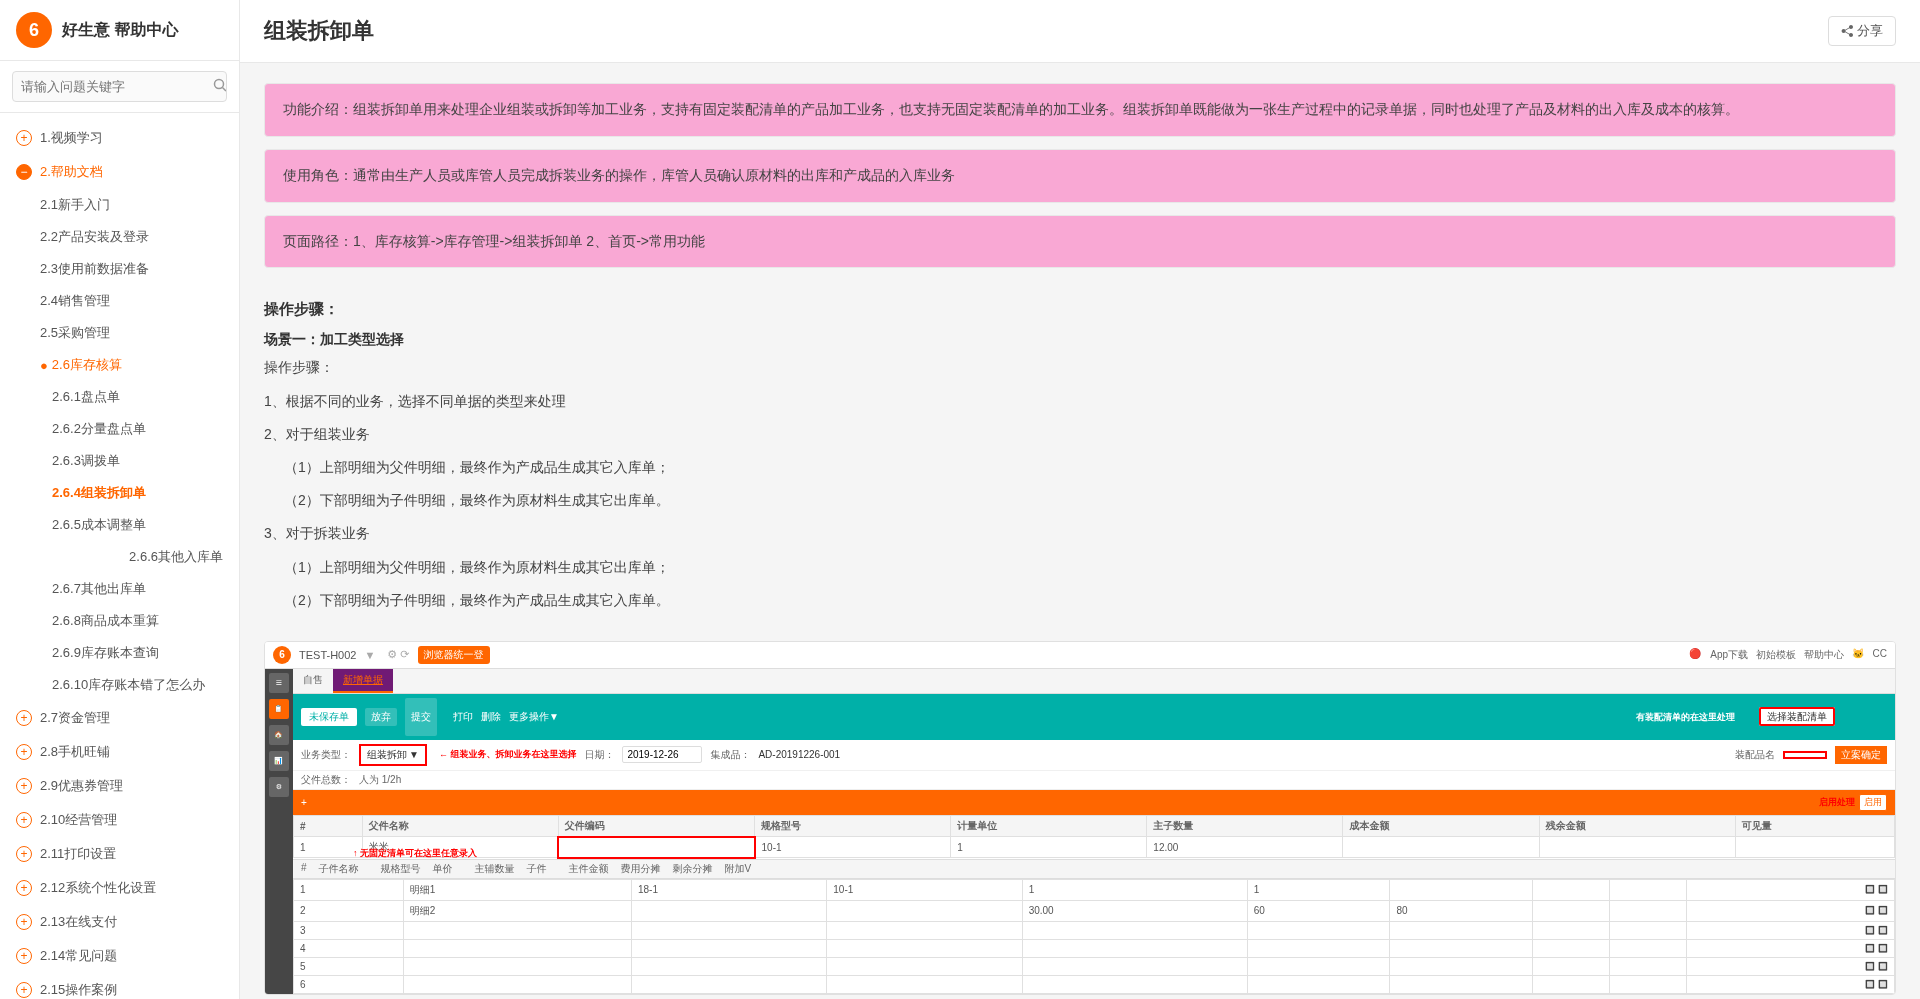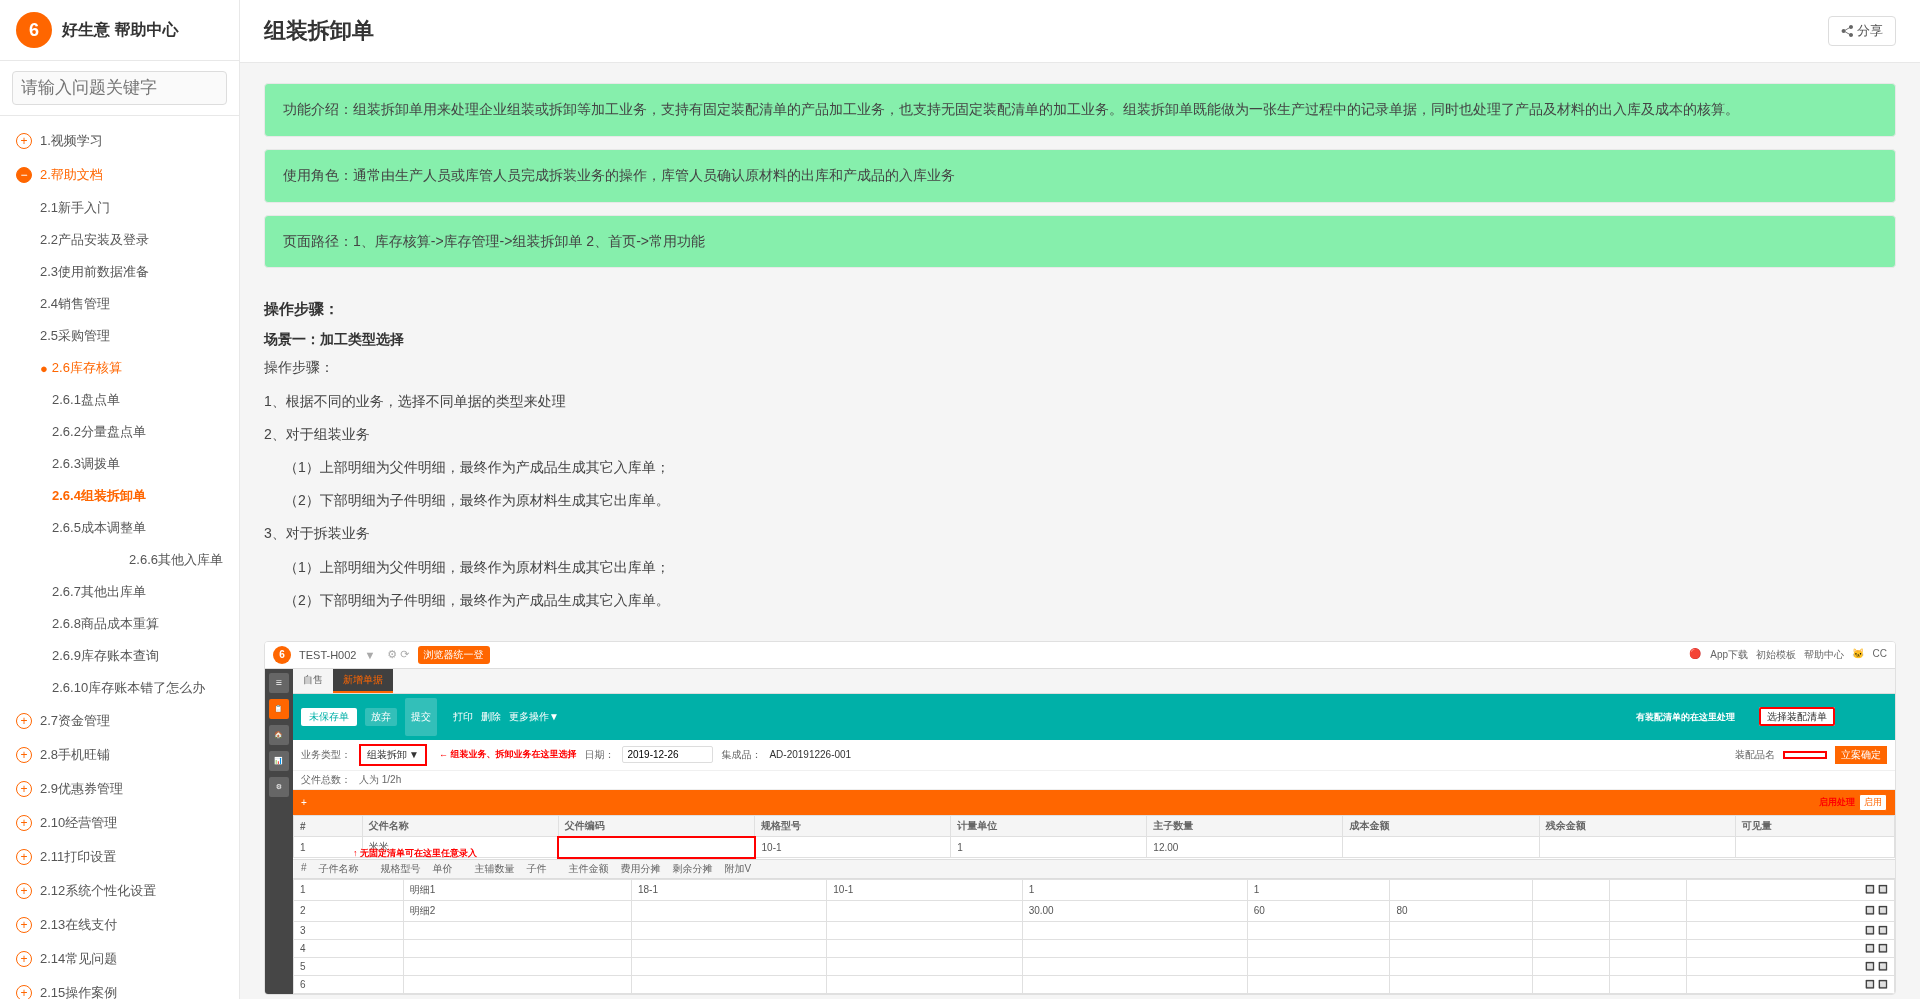--- a/index.html
+++ b/index.html
@@ -5,40 +5,40 @@
     * { box-sizing: border-box; margin: 0; padding: 0; }
     body { font-family: "Microsoft YaHei", "PingFang SC", Arial, sans-serif; font-size: 14px; color: #333; display: flex; height: 100vh; overflow: hidden; background: #f5f5f5; }
 
     
     .sidebar { width: 240px; background: #fff; border-right: 1px solid #e8e8e8; display: flex; flex-direction: column; overflow: hidden; flex-shrink: 0; }
     .sidebar-logo { display: flex; align-items: center; padding: 12px 16px; border-bottom: 1px solid #e8e8e8; }
     .logo-icon { width: 36px; height: 36px; background: #f60; border-radius: 50%; display: flex; align-items: center; justify-content: center; color: #fff; font-size: 18px; font-weight: bold; margin-right: 10px; flex-shrink: 0; }
     .logo-text { font-size: 16px; font-weight: bold; color: #333; }
     .sidebar-search { padding: 10px 12px; border-bottom: 1px solid #e8e8e8; }
     .sidebar-search-inner { display: flex; align-items: center; border: 1px solid #ddd; border-radius: 4px; overflow: hidden; background: #fafafa; }
-    .sidebar-search-inner input { flex: 1; border: none; outline: none; padding: 6px 8px; font-size: 17px; background: transparent; color: #a21caf; }
+    .sidebar-search-inner input { flex: 1; border: none; outline: none; padding: 6px 8px; font-size: 13px; background: transparent; color: #a21caf; }
     .sidebar-search-inner .search-btn { padding: 6px 8px; background: none; border: none; cursor: pointer; color: #999; }
     .sidebar-nav { flex: 1; overflow-y: auto; padding: 8px 0; }
     .nav-category-item { display: flex; align-items: center; padding: 8px 16px; cursor: pointer; font-size: 14px; color: #555; }
     .nav-category-item .nav-plus { width: 16px; height: 16px; border: 1px solid #f60; border-radius: 50%; display: flex; align-items: center; justify-content: center; color: #f60; font-size: 12px; margin-right: 8px; flex-shrink: 0; }
     .nav-category-item .nav-minus { width: 16px; height: 16px; border: 1px solid #f60; border-radius: 50%; display: flex; align-items: center; justify-content: center; color: #f60; font-size: 12px; margin-right: 8px; flex-shrink: 0; background: #f60; color: #fff; }
     .nav-category-label { font-size: 13px; }
     .nav-sub-item { padding: 7px 16px 7px 40px; cursor: pointer; font-size: 13px; color: #555; }
     .nav-sub-item.active { color: #f60; }
     .nav-sub-item.parent-active { color: #f60; }
 
     
     .main { flex: 1; display: flex; flex-direction: column; overflow: hidden; background: #f5f5f5; }
     .main-header { background: #fff; border-bottom: 1px solid #e8e8e8; padding: 16px 24px; display: flex; align-items: center; justify-content: space-between; }
     .main-title { font-size: 22px; font-weight: bold; color: #333; }
     .share-btn { display: flex; align-items: center; gap: 4px; color: #555; font-size: 13px; cursor: pointer; border: 1px solid #ddd; padding: 5px 12px; border-radius: 4px; background: #fff; }
     .main-content { flex: 1; overflow-y: auto; padding: 20px 24px; }
 
     
-    .content-block { background: #86efac; border: 1px solid #e8e8e8; border-radius: 4px; padding: 14px 18px; margin-bottom: 12px; font-size: 14px; line-height: 1.7; color: #444; }
+    .content-block { background: #f9a8d4; border: 1px solid #e8e8e8; border-radius: 4px; padding: 14px 18px; margin-bottom: 12px; font-size: 14px; line-height: 1.7; color: #444; }
 
     .section-title { font-size: 15px; font-weight: bold; color: #333; margin: 16px 0 10px; }
     .sub-section-title { font-size: 14px; font-weight: bold; color: #333; margin: 12px 0 6px; }
     .content-text { font-size: 14px; line-height: 1.8; color: #444; margin-bottom: 8px; }
     .indent-1 { padding-left: 20px; }
     .underline { text-decoration: underline; color: #f60; }
 
     
     .screenshot-area { background: #fff; border: 1px solid #e0e0e0; border-radius: 4px; margin-top: 12px; overflow: hidden; padding: 0; position: relative; }
     
@@ -49,21 +49,21 @@
     .mock-topbar-btn { background: #f60; color: #fff; border: none; border-radius: 3px; padding: 2px 6px; font-size: 10px; cursor: pointer; }
     
     .mock-content-area { display: flex; }
     .mock-sidebar { width: 28px; background: #464646; display: flex; flex-direction: column; align-items: center; padding-top: 4px; gap: 6px; }
     .mock-sidebar-icon { width: 20px; height: 20px; background: #666; border-radius: 2px; display: flex; align-items: center; justify-content: center; color: #fff; font-size: 8px; }
     .mock-sidebar-icon.active { background: #f60; }
     
     .mock-main { flex: 1; background: #fff; }
     .mock-tabs { display: flex; background: #f5f5f5; border-bottom: 1px solid #ddd; }
     .mock-tab { padding: 4px 10px; font-size: 10px; color: #666; cursor: pointer; border-bottom: 2px solid transparent; }
-    .mock-tab.active { color: #f60; border-bottom-color: #f60; background: #404040; }
+    .mock-tab.active { color: #f60; border-bottom-color: #f60; background: #701a75; text-decoration: underline; }
     
     .mock-form-row { display: flex; align-items: center; padding: 4px 8px; gap: 8px; border-bottom: 1px solid #f0f0f0; font-size: 10px; flex-wrap: wrap; }
     .mock-label { color: #666; white-space: nowrap; }
     .mock-input { border: 1px solid #ddd; border-radius: 2px; padding: 2px 4px; font-size: 10px; width: 80px; }
 
     .mock-table { width: 100%; border-collapse: collapse; font-size: 10px; }
     .mock-table th { background: #f5f5f5; padding: 3px 6px; border: 1px solid #e0e0e0; color: #666; text-align: left; }
     .mock-table td { padding: 3px 6px; border: 1px solid #e0e0e0; color: #555; }
 
     .mock-orange-bar { background: #f60; color: #fff; padding: 4px 8px; font-size: 10px; display: flex; align-items: center; gap: 6px; }
@@ -246,21 +246,21 @@
             </div>
 
             <div class="mock-form-row">
               <span class="mock-label">业务类型：</span>
               <span style="border:2px solid #f00;padding:2px 6px;font-size:10px;color:#333;background:#fff;display:inline-flex;align-items:center;gap:2px;">
                 <span>组装拆卸</span>
                   <span>▼</span>
               </span>
               <span style="margin-left:4px;font-size:9px;color:#f00;font-weight:bold;">← 组装业务、拆卸业务在这里选择</span>
               <span class="mock-label">日期：</span>
-              <input class="mock-input" value="2019-12-26" style="width: 91px; font-size: 10px;" readonly="">
+              <input class="mock-input" value="2019-12-26" style="width: 80px; font-size: 10px;" readonly="">
               <span class="mock-label">集成品：</span>
               <span style="font-size:10px;color:#333;">AD-20191226-001</span>
               <span style="flex:1;"></span>
               <span class="mock-label">装配品名</span>
               <span style="border:2px solid #f00;background:#fff;padding:2px 20px;font-size:10px;display:inline-block;"></span>
               <span style="background:#f60;color:#fff;padding:2px 6px;font-size:10px;cursor:pointer;">立案确定</span>
             </div>
             <div style="font-size:10px;padding:2px 8px;color:#666;border-bottom:1px solid #eee;display:flex;align-items:center;gap:8px;">
               <span>父件总数：</span>
                 <span>人为 1/2h</span>

